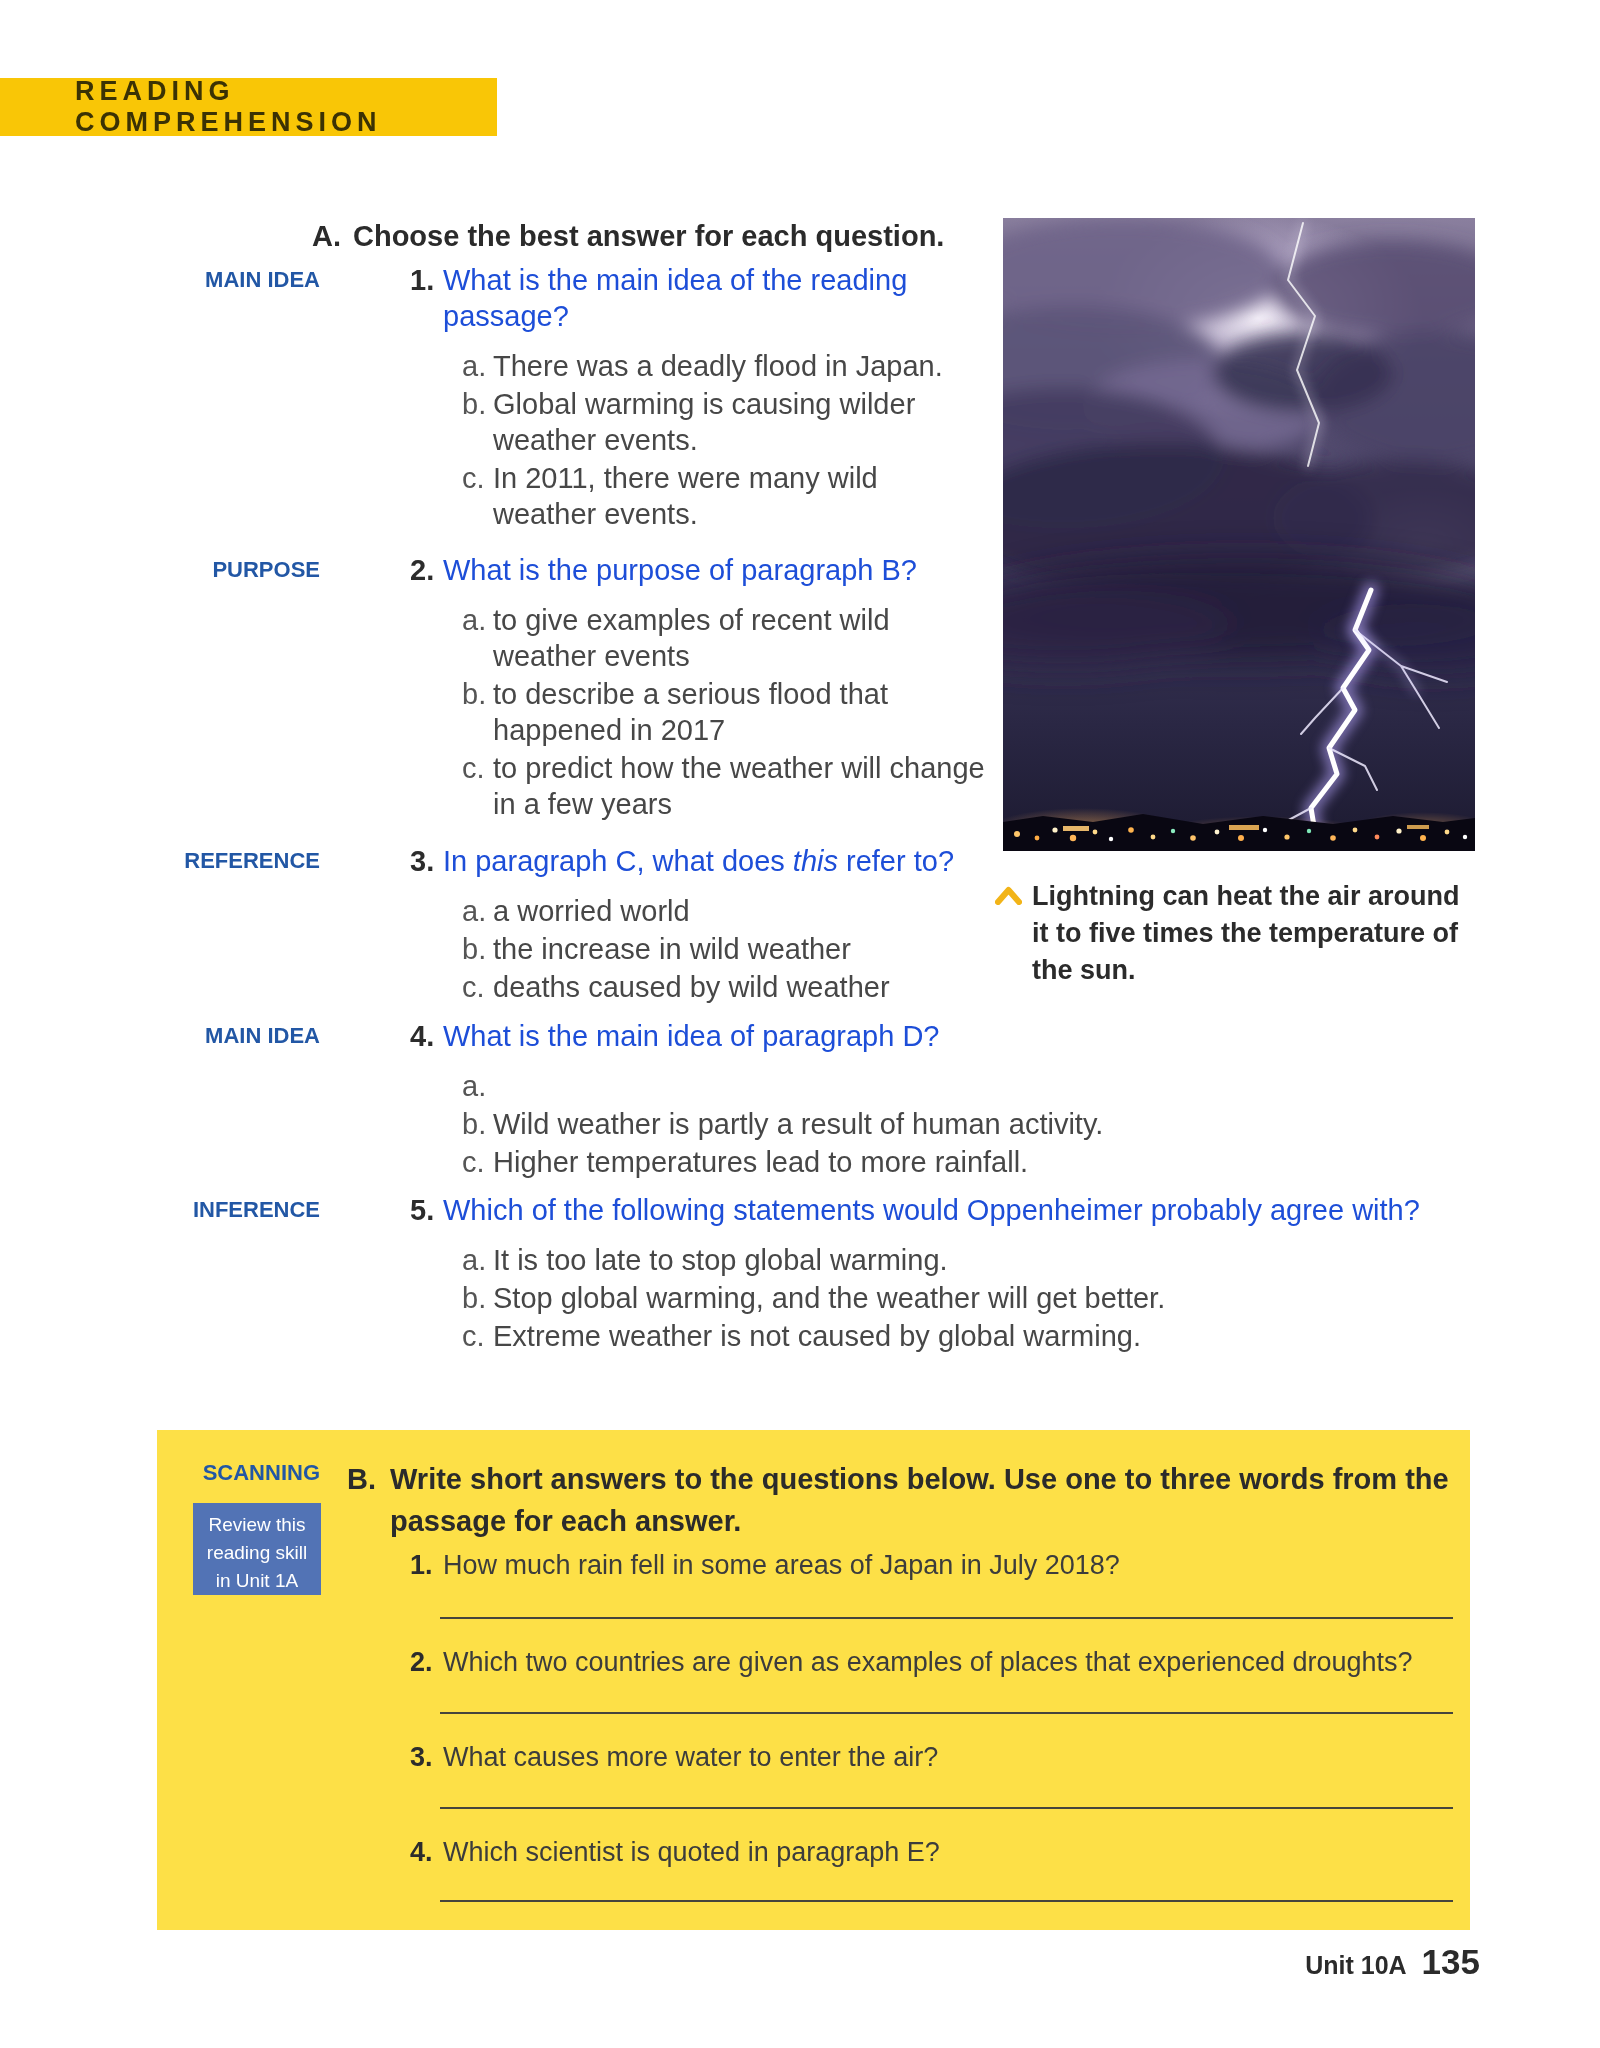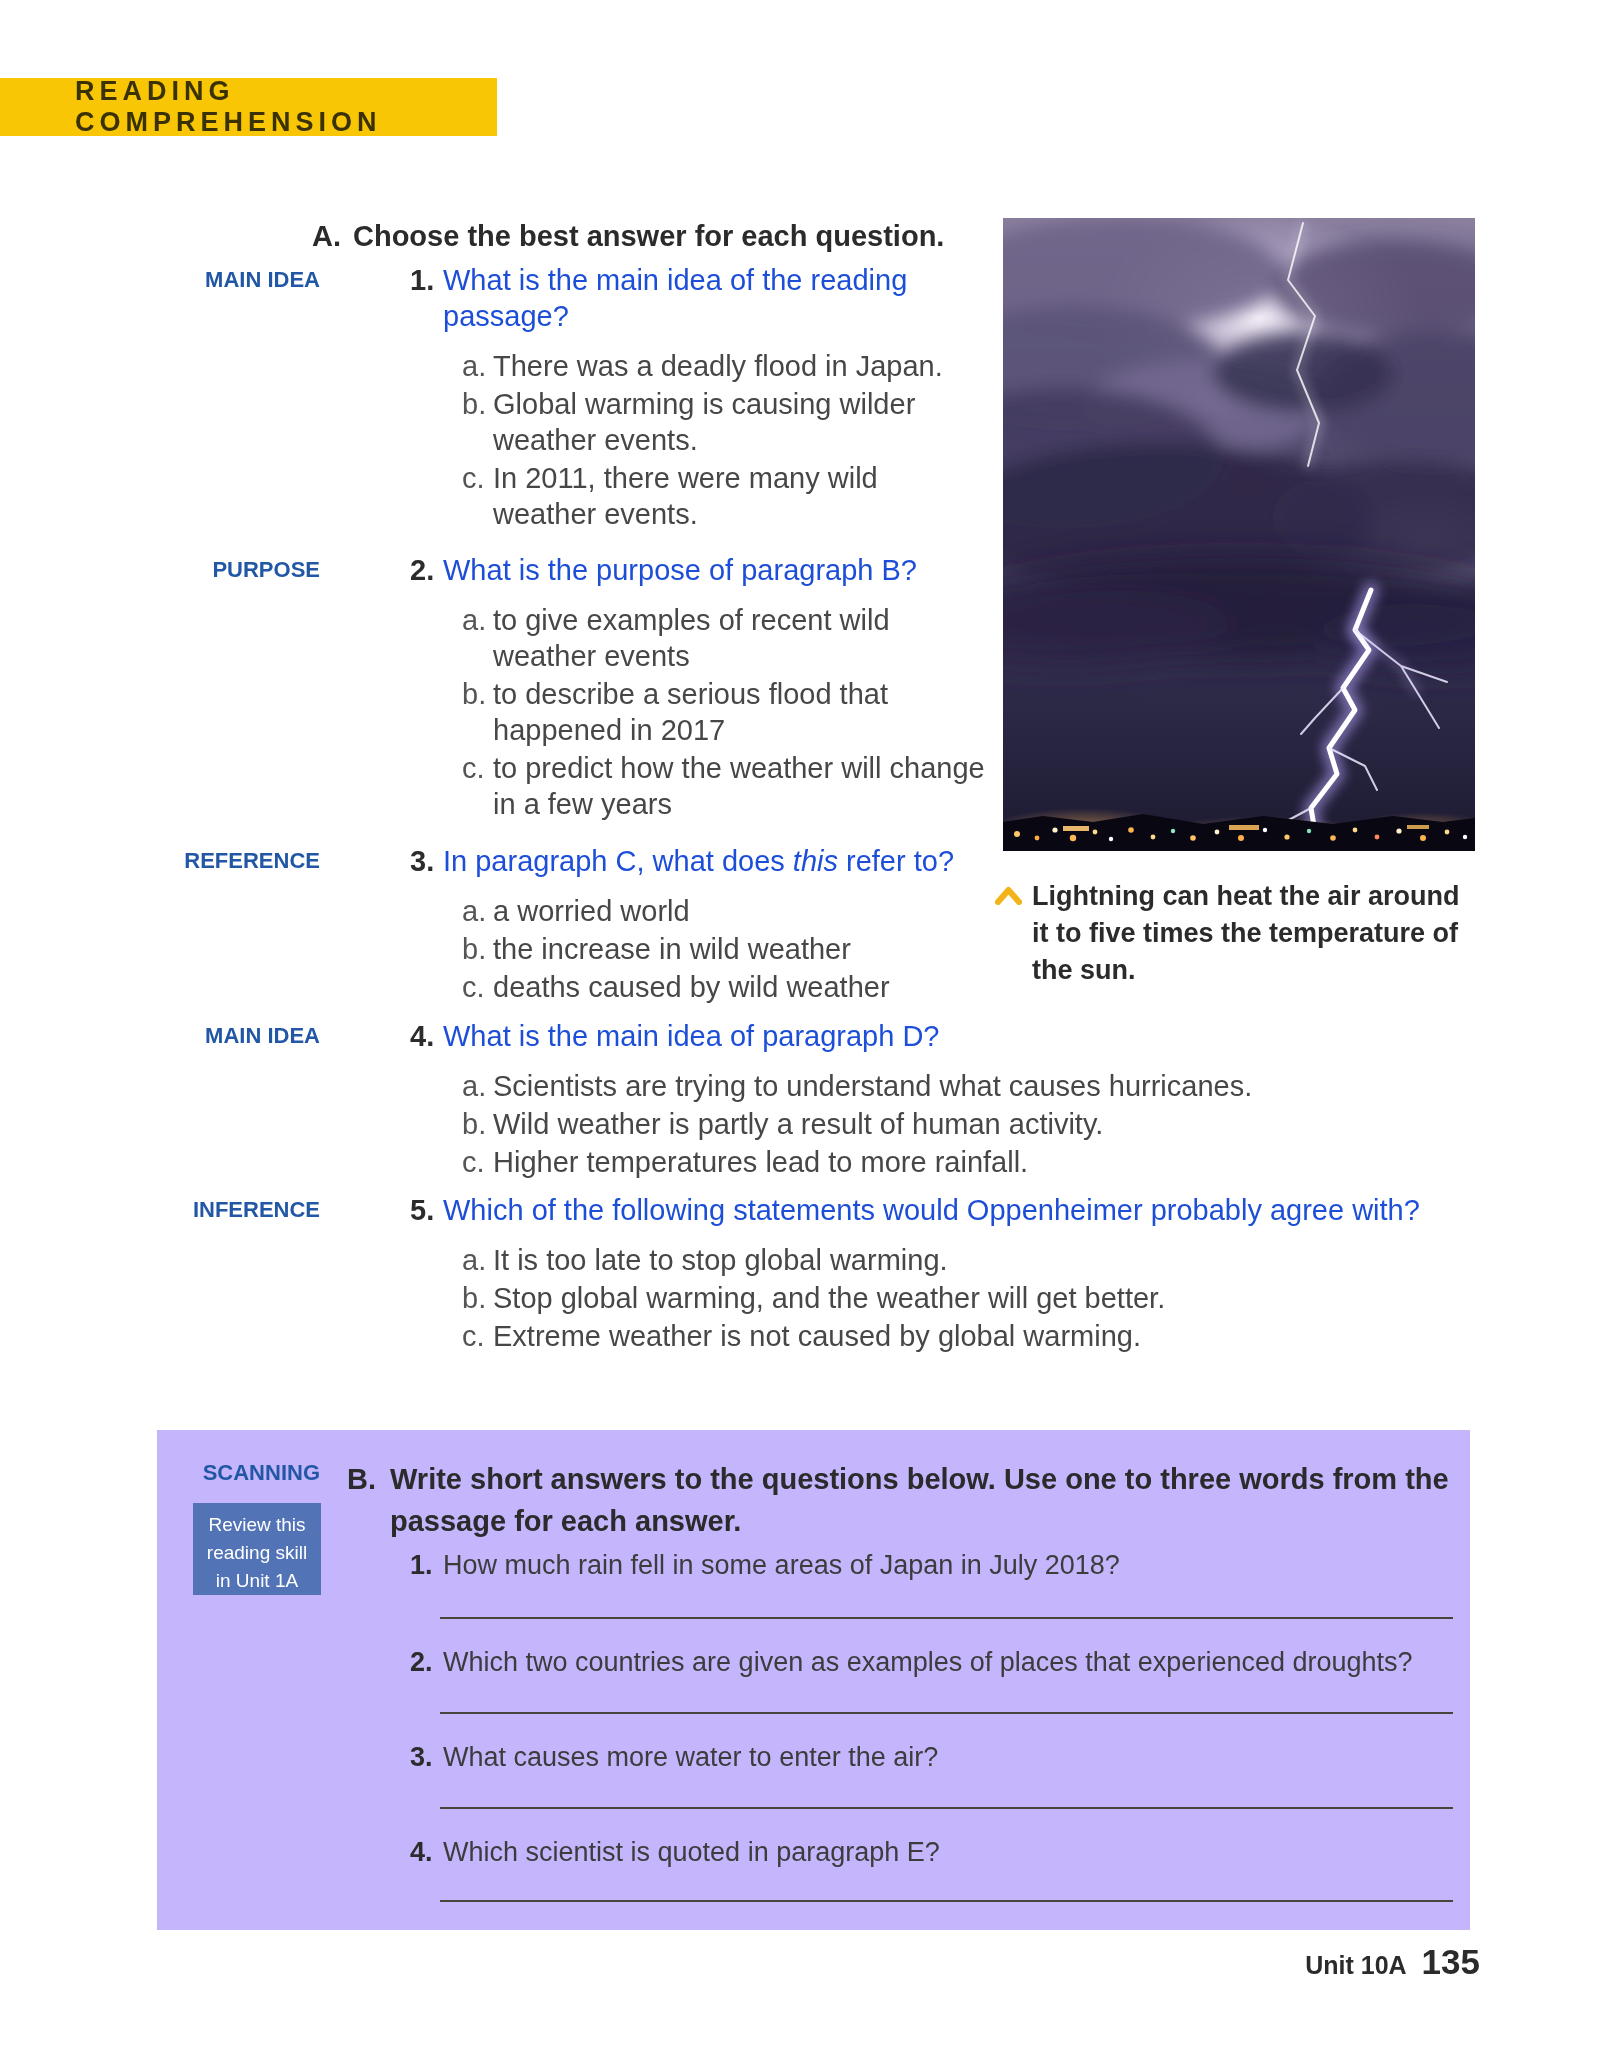--- a/index.html
+++ b/index.html
@@ -33,21 +33,21 @@
   
   .photo{position:absolute;left:1003px;top:218px;width:472px;height:633px;}
   .photo svg{display:block;}
 
   
   .caption{position:absolute;left:995px;top:878px;width:470px;display:flex;}
   .caption .chev{flex:none;margin:8px 10px 0 0;}
   .caption-text{font-size:27px;line-height:37px;font-weight:700;color:#2b2b2b;}
 
   
-  .secB{position:absolute;left:157px;top:1430px;width:1313px;height:500px;background:#c4b5fd;}
+  .secB{position:absolute;left:157px;top:1430px;width:1313px;height:500px;background:#fde047;}
   .secB .qlabel{left:13px;top:30px;}
   .skill-box{position:absolute;left:36px;top:73px;width:128px;height:92px;background:#5273B5;
              display:flex;align-items:flex-end;justify-content:center;text-align:center;
              font-size:19px;line-height:28px;color:#ffffff;}
   .secB-head{position:absolute;left:190px;top:28px;display:flex;
              font-size:29px;font-weight:700;color:#2b2b2b;line-height:42px;}
   .secB-head .letter{width:43px;flex:none;}
   .secB-head .btitle{width:1090px;}
   .bq{position:absolute;left:253px;display:flex;font-size:27px;line-height:34px;color:#3c3c3c;}
   .bq .qnum{width:33px;flex:none;font-weight:700;color:#2c2c2c;}
@@ -156,21 +156,20 @@
   <div class="qgroup" style="top:1018px">
     <span class="qlabel">MAIN IDEA</span>
     <div class="qbody" style="width:1060px">
       <div class="qline">
         <span class="qnum">4.</span>
         <span class="qtext wrap">What is the main idea of paragraph D?</span>
       </div>
       <div class="options">
         <div class="option">
           <span class="oletter">a.</span>
-          <span class="wrap">Scientists are trying to understand what causes hurricanes.</span>
         </div>
         <div class="option">
           <span class="oletter">b.</span>
           <span class="wrap">Wild weather is partly a result of human activity.</span>
         </div>
         <div class="option">
           <span class="oletter">c.</span>
           <span class="wrap">Higher temperatures lead to more rainfall.</span>
         </div>
       </div>

